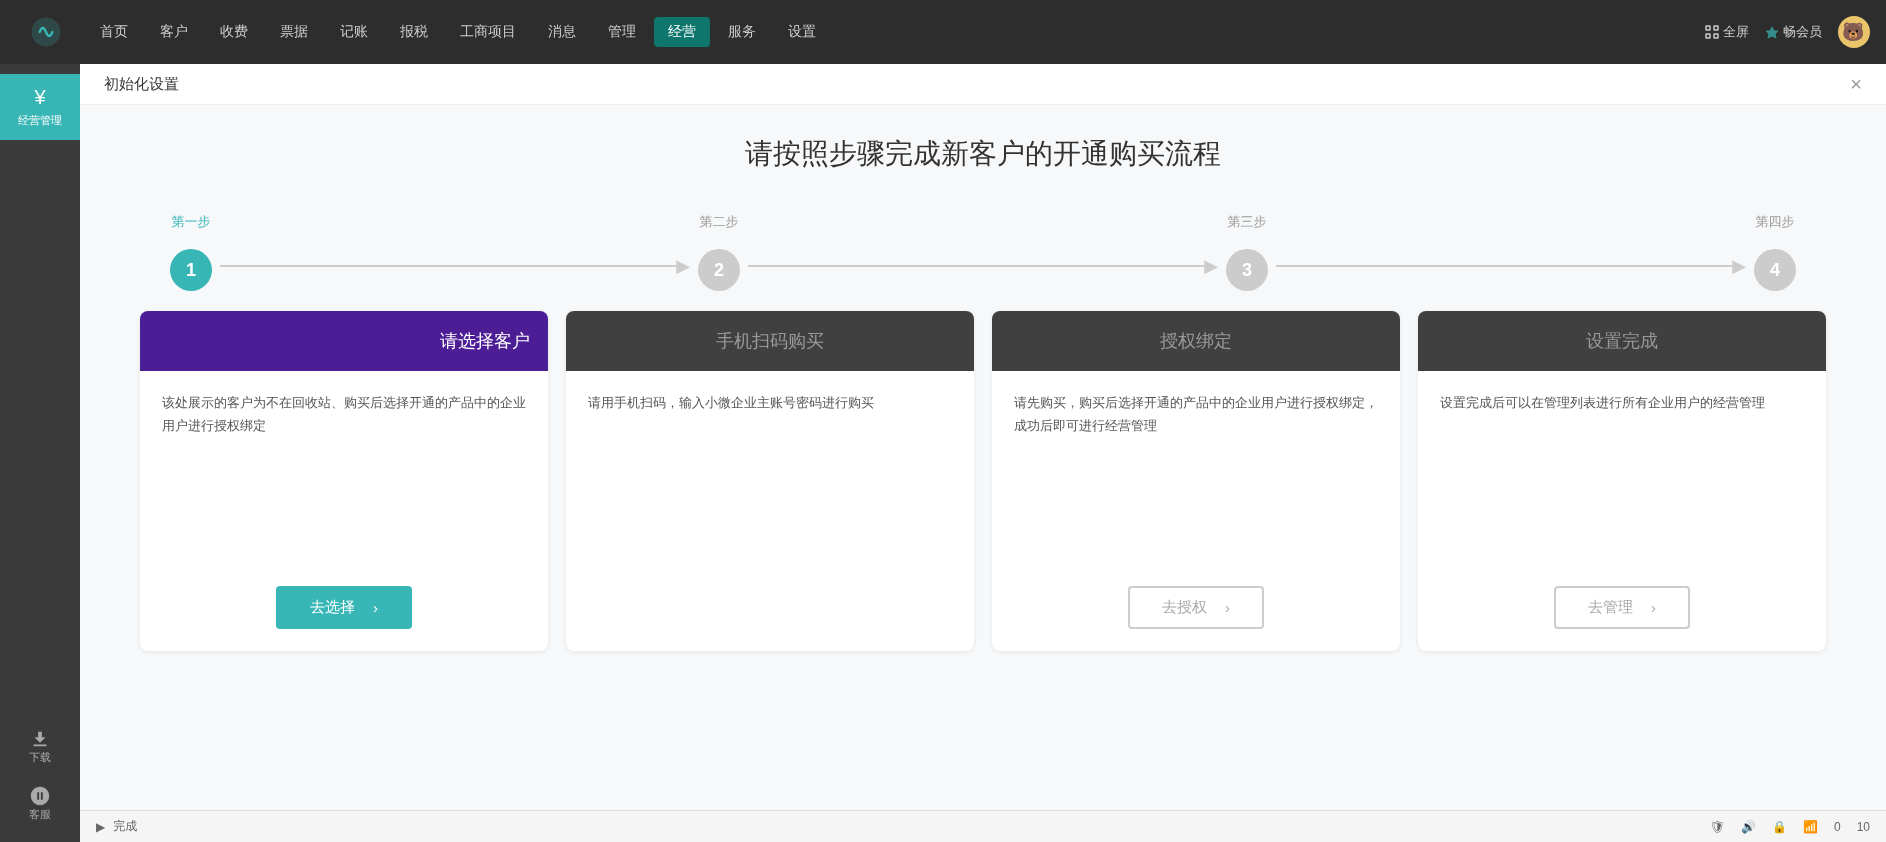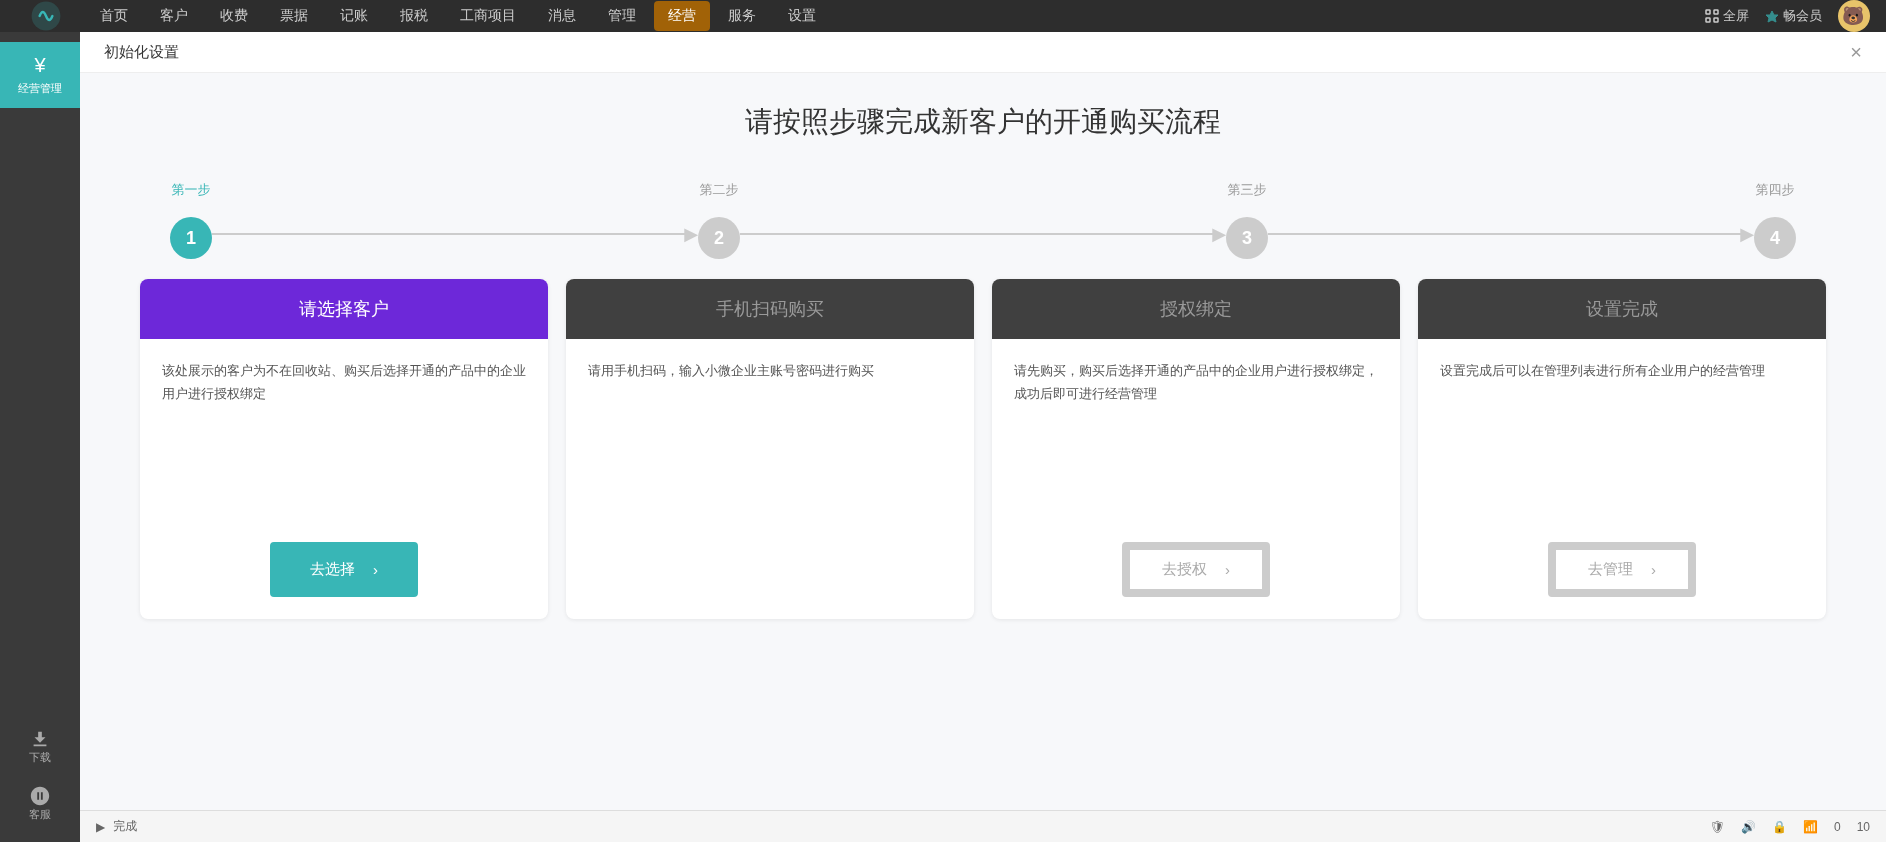--- a/index.html
+++ b/index.html
@@ -1,20 +1,20 @@
 <!DOCTYPE html>
 <html><head>
   <meta charset="utf-8">
   <style>
     * { box-sizing: border-box; margin: 0; padding: 0; }
     body { font-family: "Microsoft YaHei", "PingFang SC", sans-serif; background: #f0f2f5; width: 1886px; height: 842px; overflow: hidden; display: flex; flex-direction: column; }
 
     
     .top-nav {
-      height: 32px;
+      height: 64px;
       background: #2d2d2d;
       display: flex;
       align-items: center;
       padding: 0 16px;
       flex-shrink: 0;
     }
     .top-nav-logo {
       width: 60px;
       display: flex;
       align-items: center;
@@ -29,21 +29,21 @@
       gap: 4px;
     }
     .nav-item {
       color: #ccc;
       font-size: 14px;
       padding: 6px 14px;
       cursor: pointer;
       border-radius: 4px;
     }
     .nav-item.active {
-      background: #a16207;
+      background: #0f766e;
       color: #fff;
       border-radius: 4px;
     }
     .top-nav-right {
       display: flex;
       align-items: center;
       gap: 16px;
       color: #ccc;
       font-size: 13px;
     }
@@ -189,22 +189,23 @@
     .step-card {
       background: #fff;
       border-radius: 8px;
       overflow: hidden;
       box-shadow: 0 1px 4px rgba(0,0,0,0.08);
       display: flex;
       flex-direction: column;
       min-height: 340px;
     }
     .step-card.active .card-header {
-      background: #6d28d9;
+      background: #4c1d95;
       color: #fff;
+      text-align: right;
     }
     .step-card.inactive .card-header {
       background: #404040;
       color: #999;
     }
     .card-header {
       padding: 18px;
       text-align: center;
       font-size: 18px;
       font-weight: 500;
@@ -215,21 +216,21 @@
       font-size: 13px;
       color: #555;
       line-height: 1.8;
     }
     .card-footer {
       padding: 16px 22px 22px;
       display: flex;
       justify-content: center;
     }
     .card-btn {
-      border: 8px solid #7f1d1d;
+      border: 2px solid #7f1d1d;
       background: #fff;
       color: #38b6b6;
       padding: 10px 32px;
       border-radius: 4px;
       font-size: 15px;
       cursor: pointer;
       display: flex;
       align-items: center;
       gap: 18px;
     }
@@ -263,20 +264,21 @@
       align-items: center;
       gap: 16px;
     }
 
     
     .steps-section {
       display: flex;
       align-items: center;
       padding: 0 30px;
       margin-bottom: 20px;
+      gap: 8px;
     }
     .step-unit {
       display: flex;
       flex-direction: column;
       align-items: center;
       gap: 8px;
     }
     .step-connector {
       flex: 1;
       display: flex;

